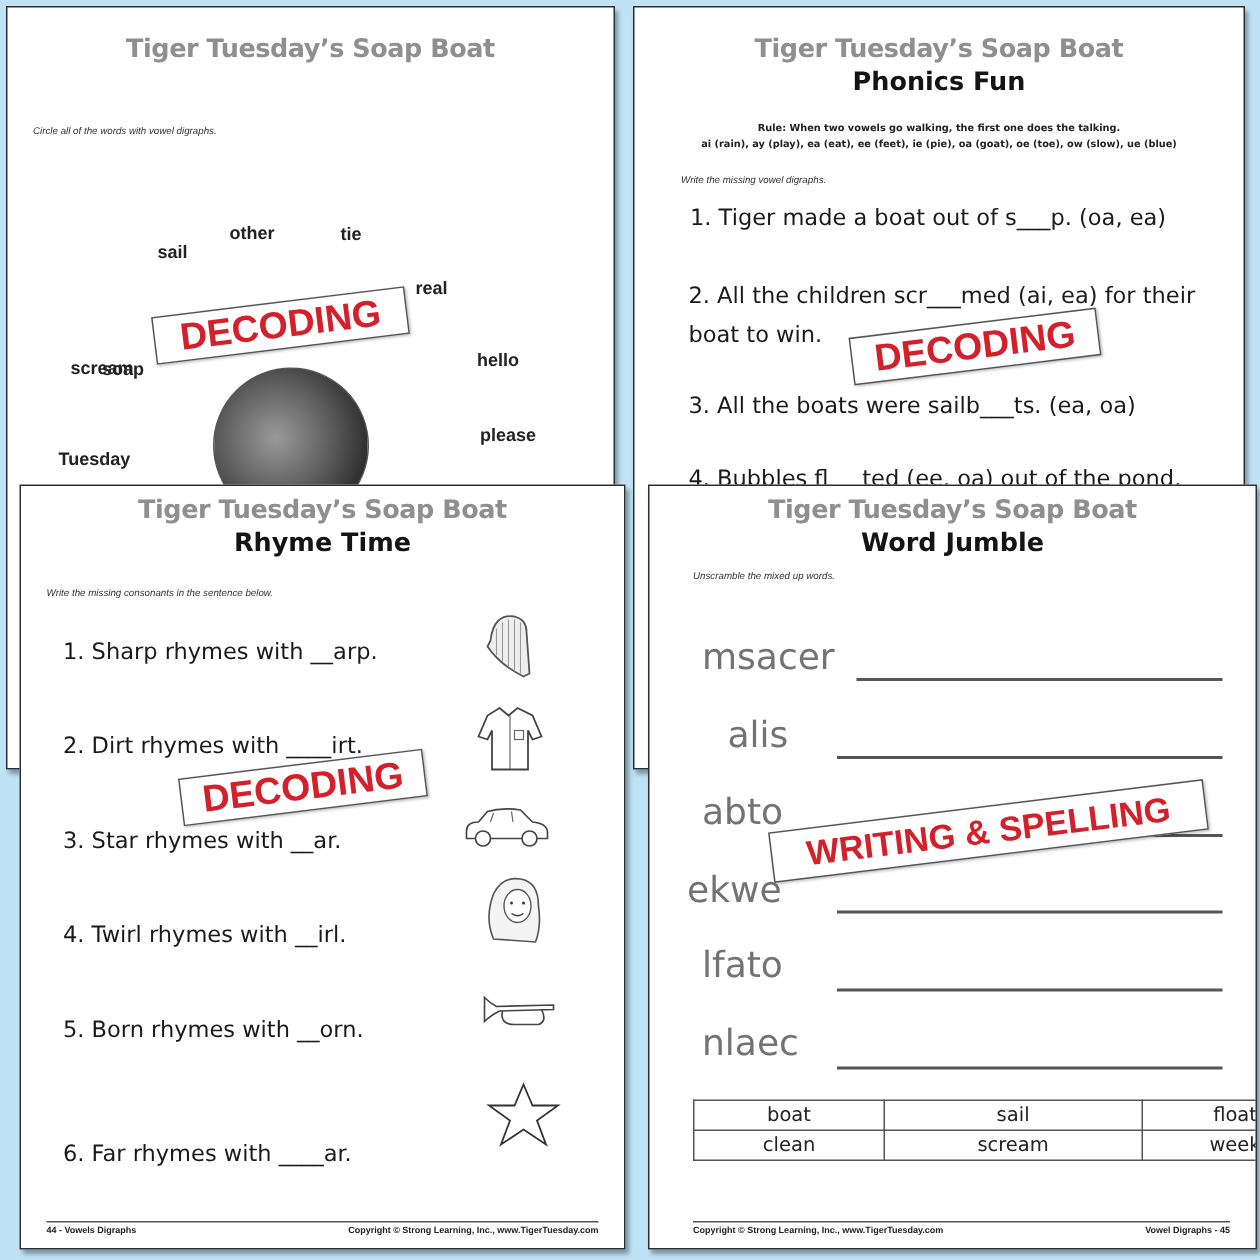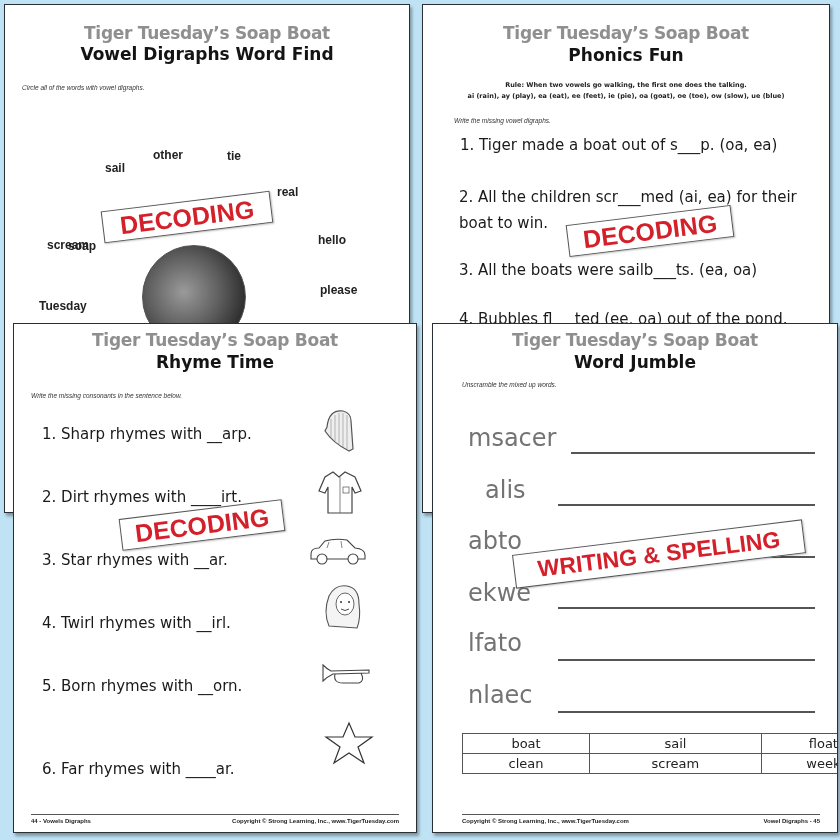--- a/index.html
+++ b/index.html
@@ -64,21 +64,20 @@
   .footer-line { position:absolute; height:1px; background:#555; }
   .footer { position:absolute; font-size:6px; font-weight:bold; color:#222; font-family:"Liberation Sans", sans-serif; }
 
   .pic { position:absolute; }
 </style>
 </head>
 <body>
 
 <div class="page" id="p-tl">
   <div class="series" style="top:18px;">Tiger Tuesday’s Soap Boat</div>
-  <div class="title" style="top:39px;">Vowel Digraphs Word Find</div>
   <div class="instr" style="left:17px; top:79px;">Circle all of the words with vowel digraphs.</div>
 
   <div class="word" style="left:100px; top:156px;">sail</div>
   <div class="word" style="left:148px; top:143px;">other</div>
   <div class="word" style="left:222px; top:144px;">tie</div>
   <div class="word" style="left:272px; top:180px;">real</div>
   <div class="word" style="left:63px; top:194px;margin-top:40px;">soap</div>
   <div class="word" style="left:42px; top:233px;">scream</div>
   <div class="word" style="left:313px; top:228px;">hello</div>
   <div class="word" style="left:315px; top:278px;">please</div>
@@ -170,21 +169,21 @@
   <div class="series" style="top:6px;">Tiger Tuesday’s Soap Boat</div>
   <div class="title" style="top:28px;">Word Jumble</div>
   <div class="instr" style="left:29px; top:57px;">Unscramble the mixed up words.</div>
 
   <div class="jumble" style="left:35px; top:100px;">msacer</div>
   <div class="jline" style="left:138px; width:244px; top:128px;"></div>
   <div class="jumble" style="left:52px; top:152px;">alis</div>
   <div class="jline" style="left:125px; width:257px; top:180px;"></div>
   <div class="jumble" style="left:35px; top:203px;">abto</div>
   <div class="jline" style="left:125px; width:257px; top:232px;"></div>
-  <div class="jumble" style="left:35px; top:255px;">ekwe</div>
+  <div class="jumble" style="left:25px; top:255px;">ekwe</div>
   <div class="jline" style="left:125px; width:257px; top:283px;"></div>
   <div class="jumble" style="left:35px; top:305px;">lfato</div>
   <div class="jline" style="left:125px; width:257px; top:335px;"></div>
   <div class="jumble" style="left:35px; top:357px;">nlaec</div>
   <div class="jline" style="left:125px; width:257px; top:387px;"></div>
 
   <table class="wbank">
     <tbody>
         <tr>
       <td>boat</td>

